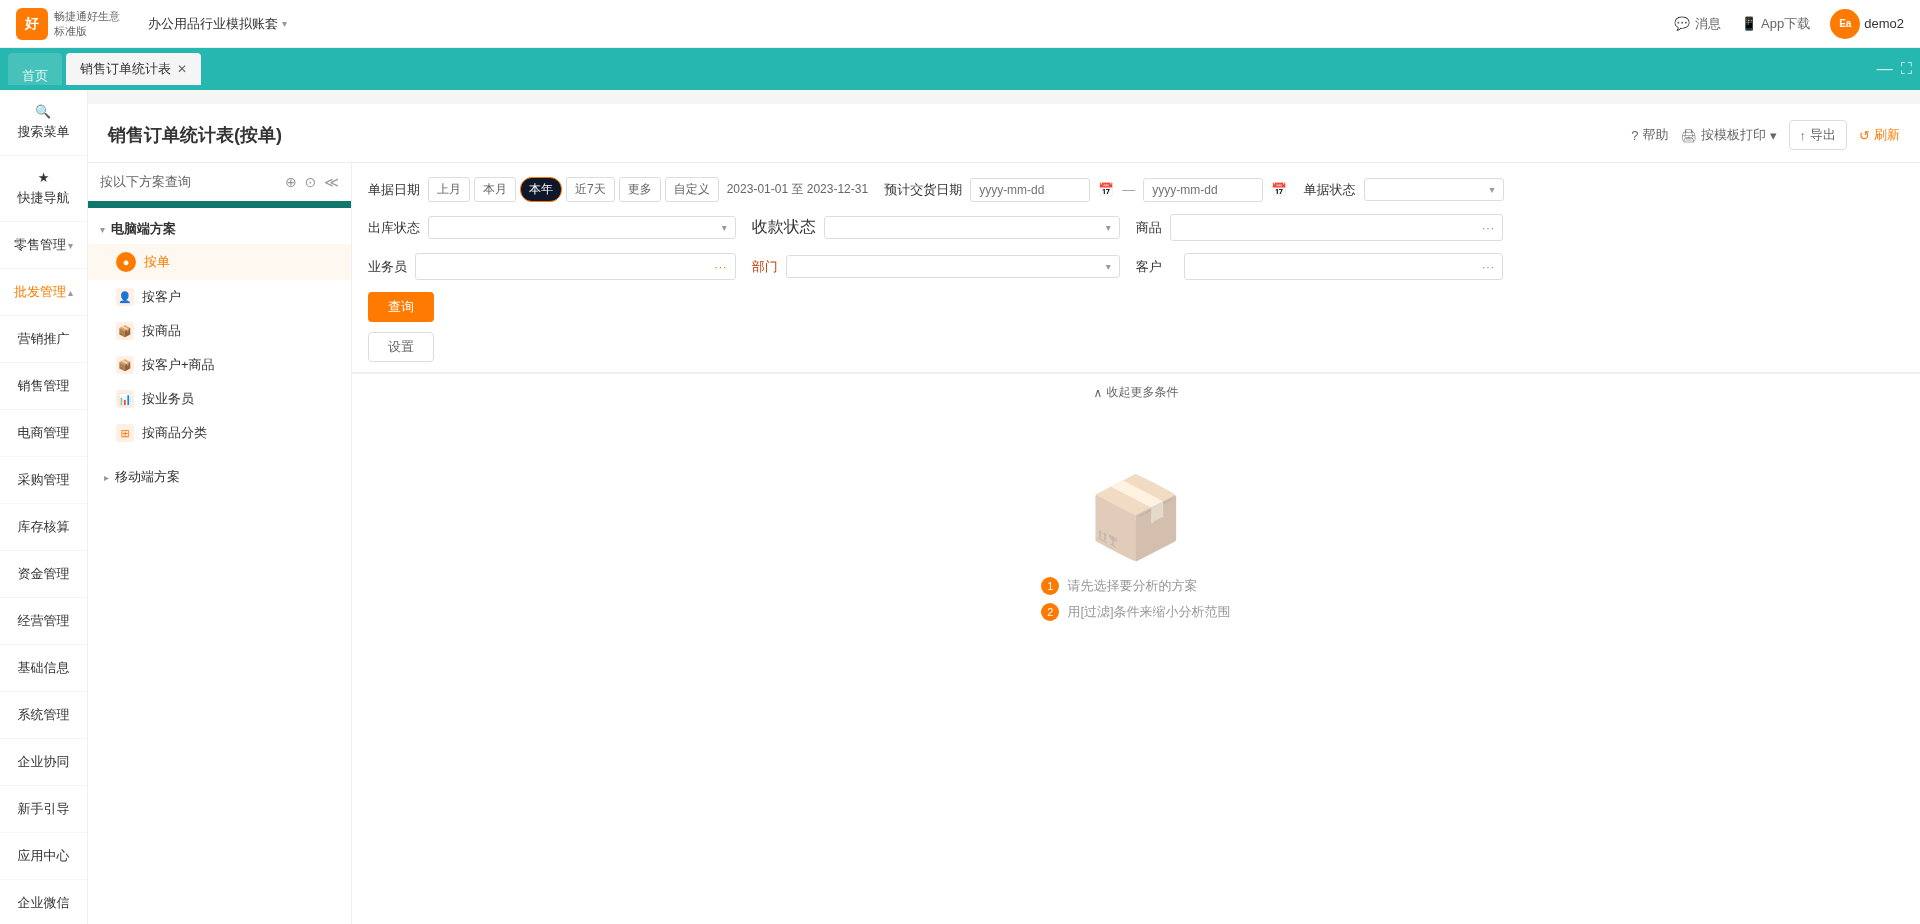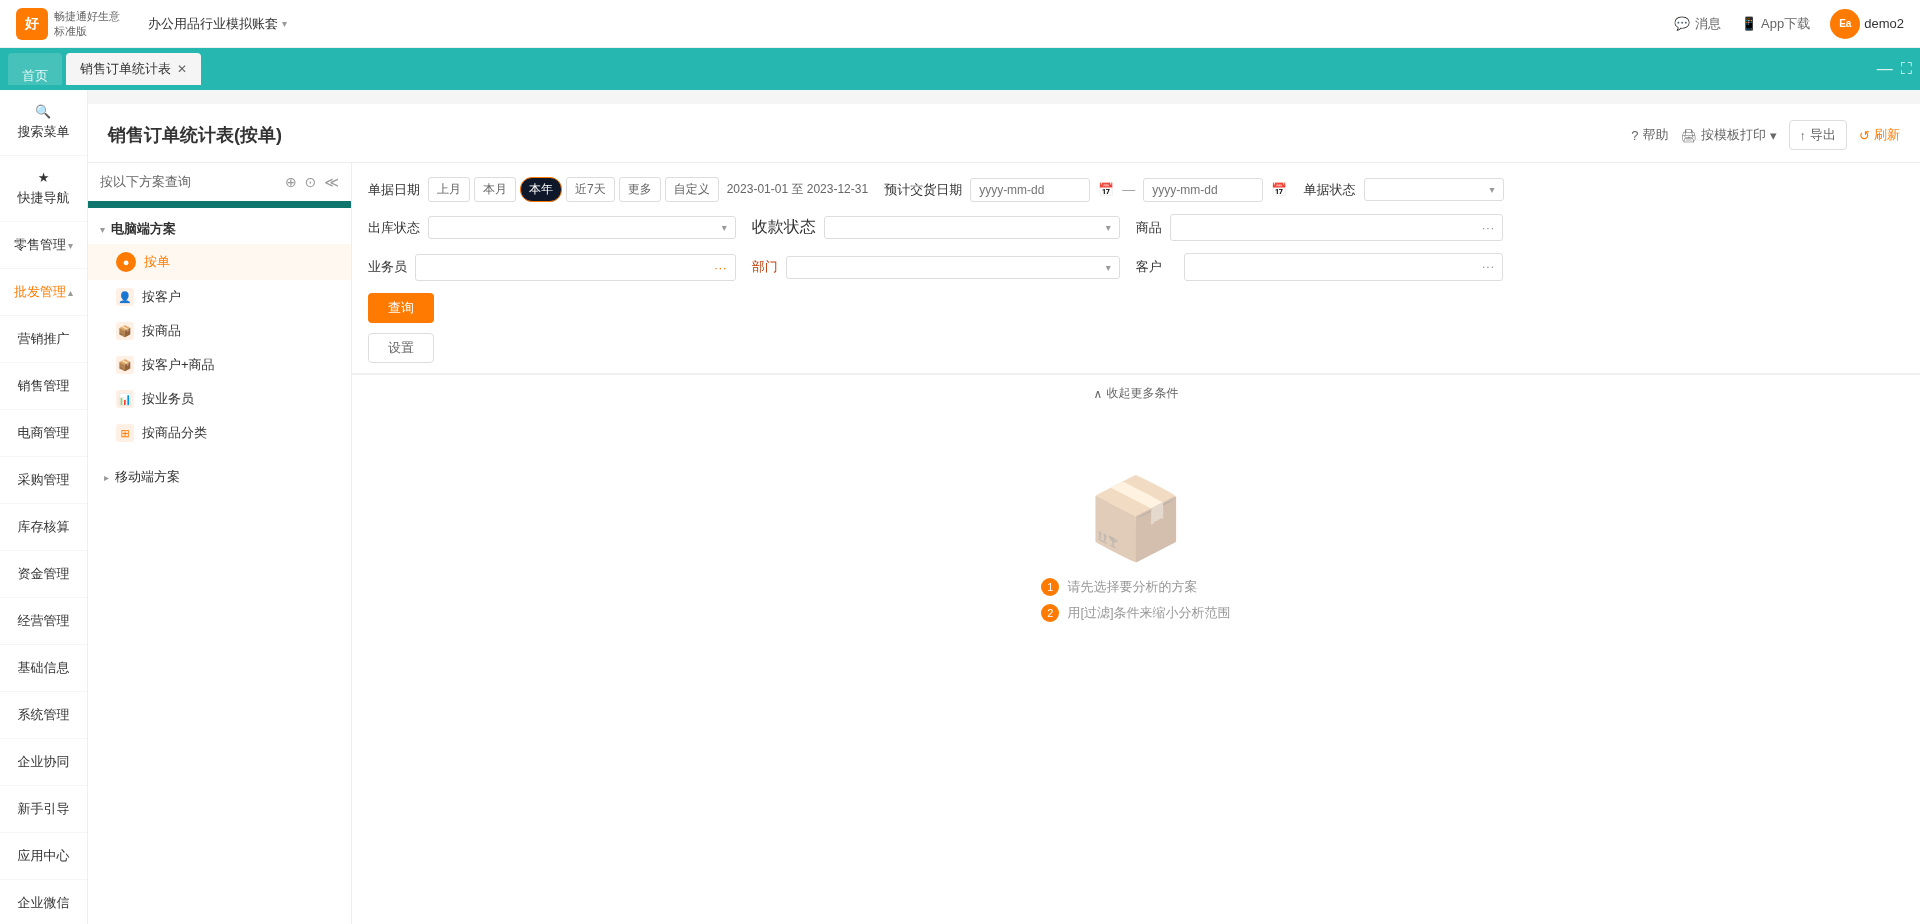--- a/index.html
+++ b/index.html
@@ -349,21 +349,21 @@
                     <span style="color:#ff7a00;">···</span>
                   </div>
                 </div>
                 <div style="display:flex; align-items:center; gap:8px; flex:1;">
                   <span style="color:#c2410c; font-size:13px; white-space:nowrap;">部门</span>
                   <div style="flex:1; border:1px solid #ddd; border-radius:3px; padding:5px 8px; display:flex; align-items:center; justify-content:space-between; cursor:pointer;">
                     <span style="color:#bbb;"></span>
                     <span style="color:#999; font-size:10px;">▾</span>
                   </div>
                 </div>
-                <div style="display:flex; align-items:center; gap:22px; flex:1;font-family:Liberation Serif, serif;">
+                <div style="display:flex; align-items:center; gap:22px; flex:1;">
                   <span style="color:#333; font-size:13px; white-space:nowrap;">客户</span>
                   <div style="flex:1; border:1px solid #ddd; border-radius:3px; padding:5px 8px; display:flex; align-items:center; justify-content:space-between; cursor:pointer;">
                     <span style="color:#bbb;"></span>
                     <span style="color:#999;">···</span>
                   </div>
                 </div>
               </div>
             </div>
 
             <div style="display:flex; flex-direction:column; gap:6px; flex-shrink:0;">

